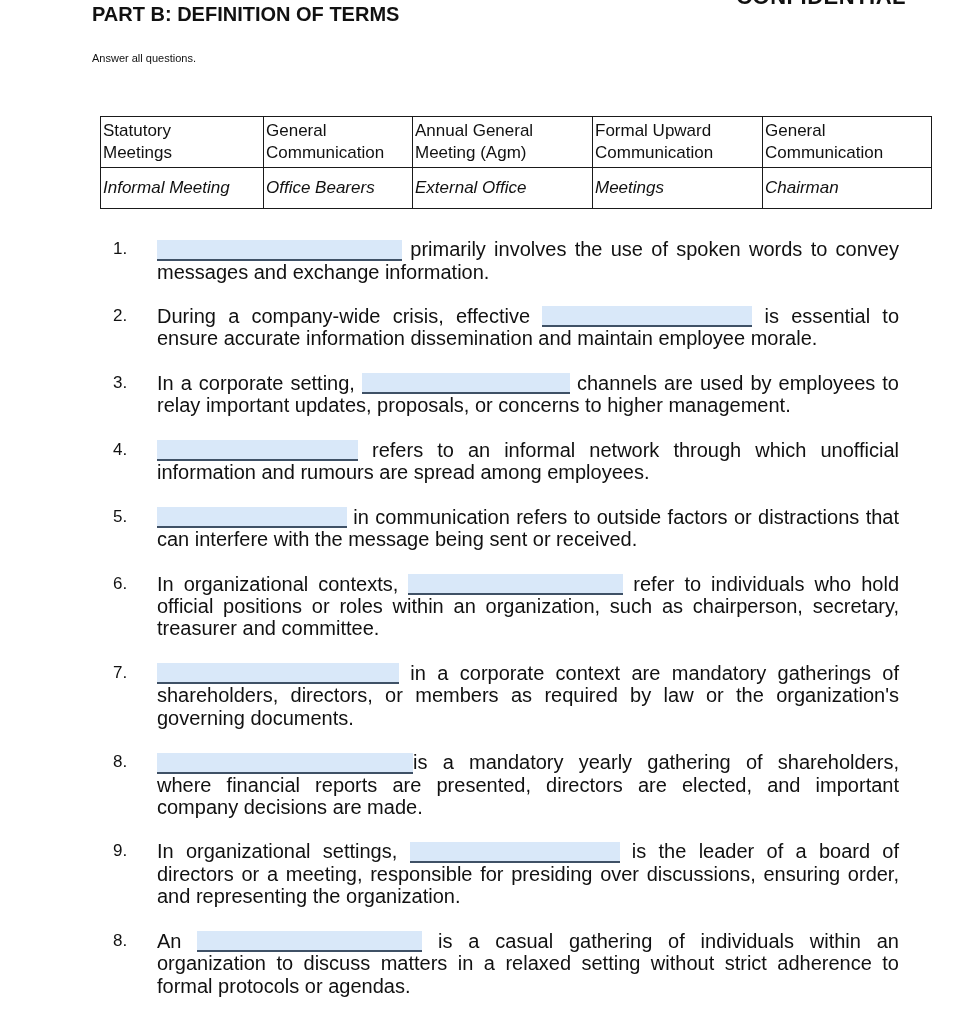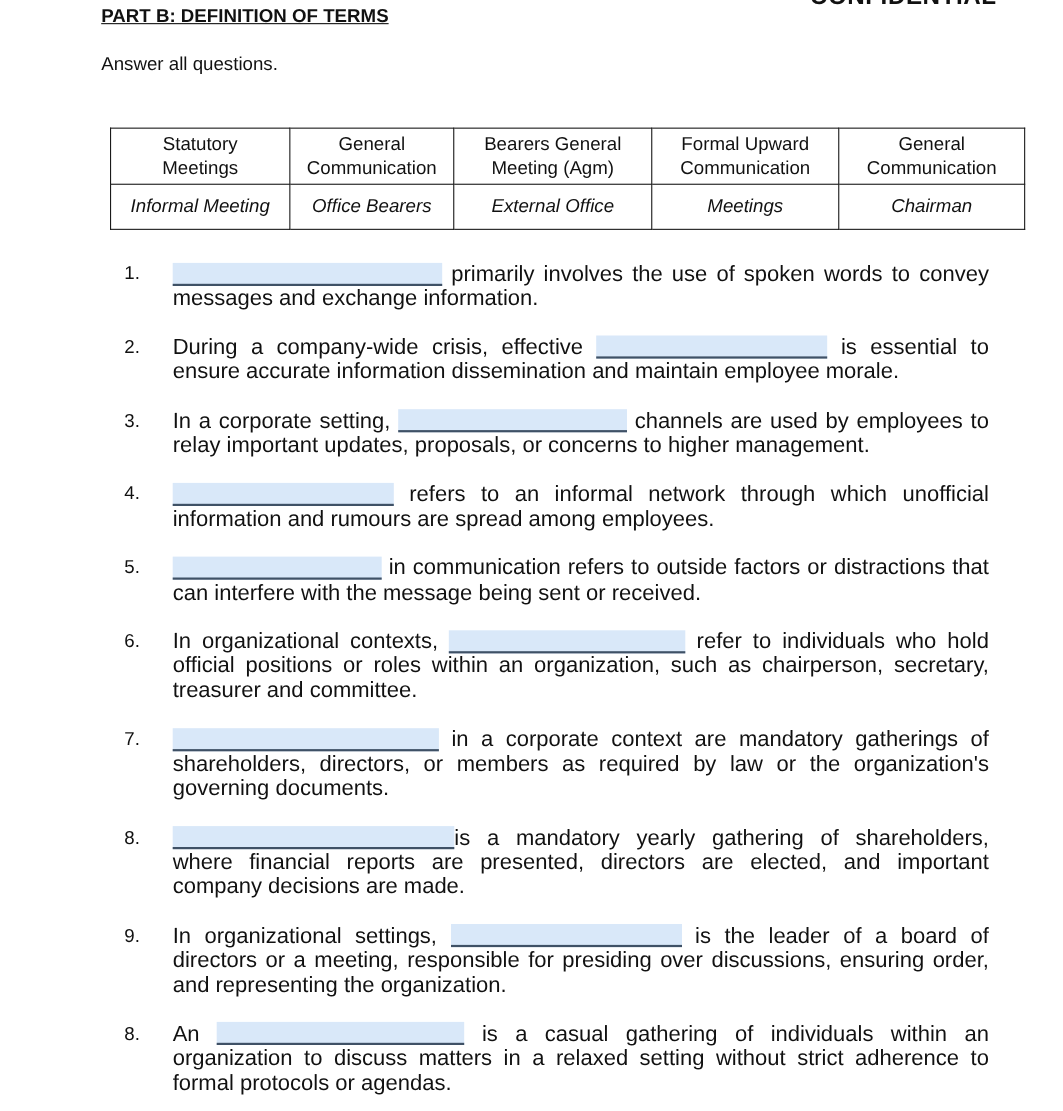--- a/index.html
+++ b/index.html
@@ -20,39 +20,37 @@
     font-weight: bold;
     line-height: 22px;
     letter-spacing: 0.5px;
     color: #111;
   }
   .content {
     padding: 4px 60px 0 92px;
   }
   .doc-title {
     margin: 0;
-    font-size: 17px;
+    font-size: 20px;
     font-weight: bold;
     line-height: 21px;
-    text-decoration: underline;
   }
   .instruction {
     margin: 23px 0 0 0;
-    font-size: 17px;
+    font-size: 11px;
     line-height: 21px;
   }
   table.terms {
     border-collapse: collapse;
     margin: 47px 0 0 8px;
     table-layout: fixed;
     width: 831px;
   }
   table.terms td {
     border: 1.5px solid #1a1a1a;
-    text-align: center;
     vertical-align: middle;
     font-size: 17px;
     line-height: 22px;
     white-space: pre-line;
     padding: 2px 2px;
   }
   table.terms tr:first-child td { height: 46px; }
   table.terms tr:last-child td  { height: 36px; font-style: italic; }
   .questions {
     list-style: none;
@@ -102,21 +100,21 @@
       <col style="width:180px">
       <col style="width:170px">
       <col style="width:169px">
     </colgroup>
     <tbody>
         <tr>
           <td>Statutory
 Meetings</td>
           <td>General
 Communication</td>
-          <td>Bearers General
+          <td>Annual General
 Meeting (Agm)</td>
           <td>Formal Upward
 Communication</td>
           <td>General
 Communication</td>
         </tr>
         <tr>
           <td>Informal Meeting</td>
           <td>Office Bearers</td>
           <td>External Office</td>

